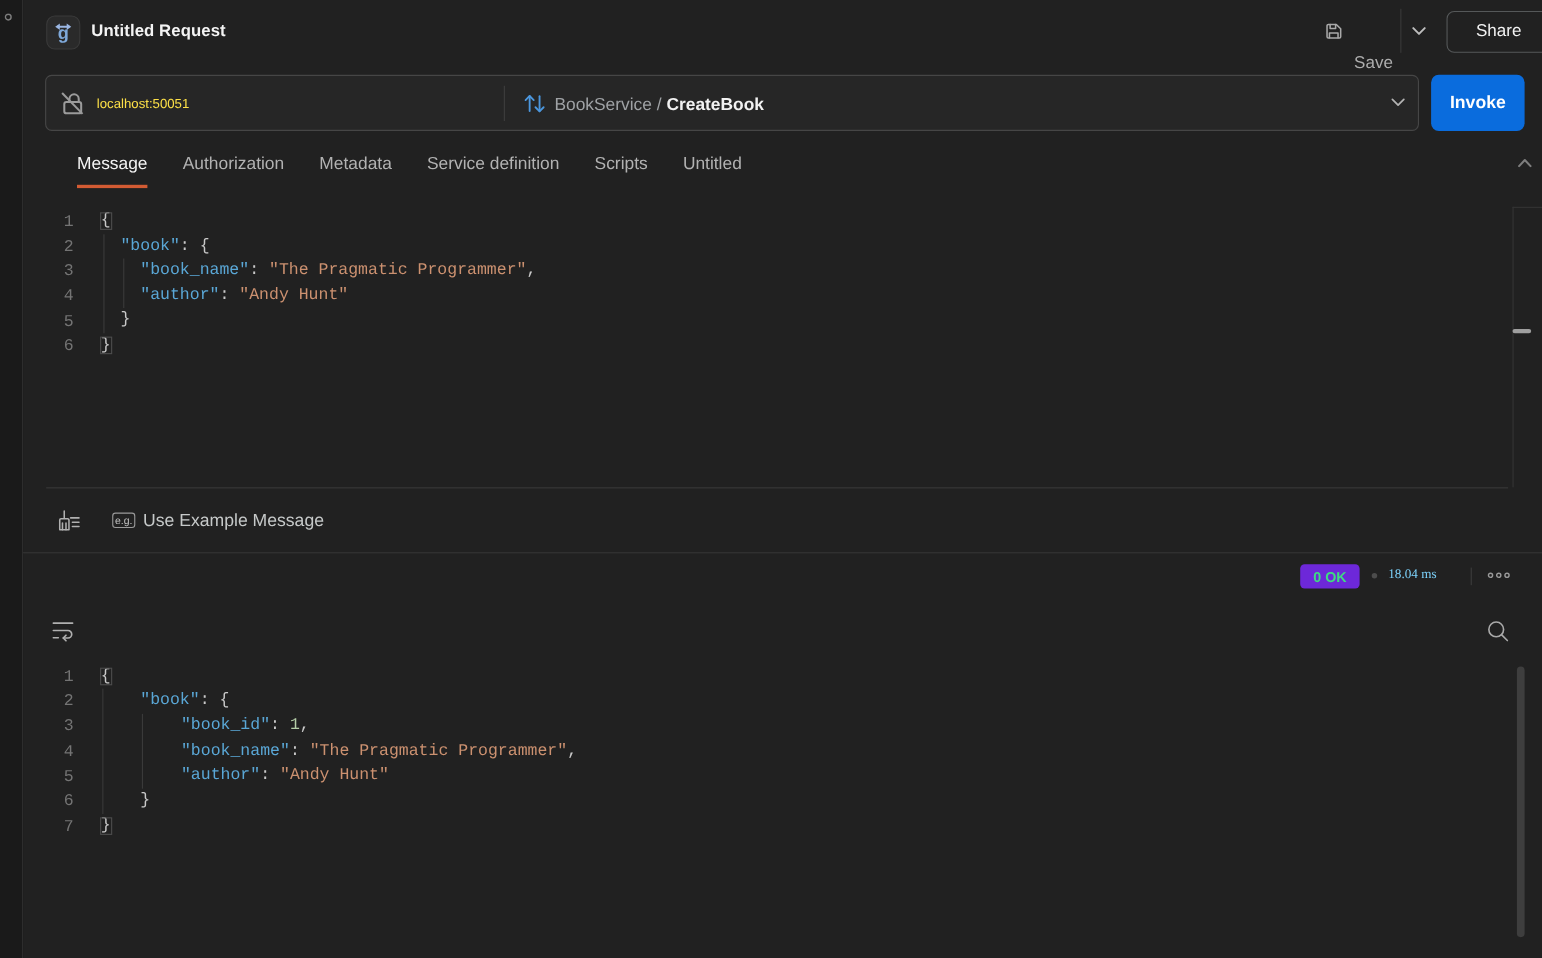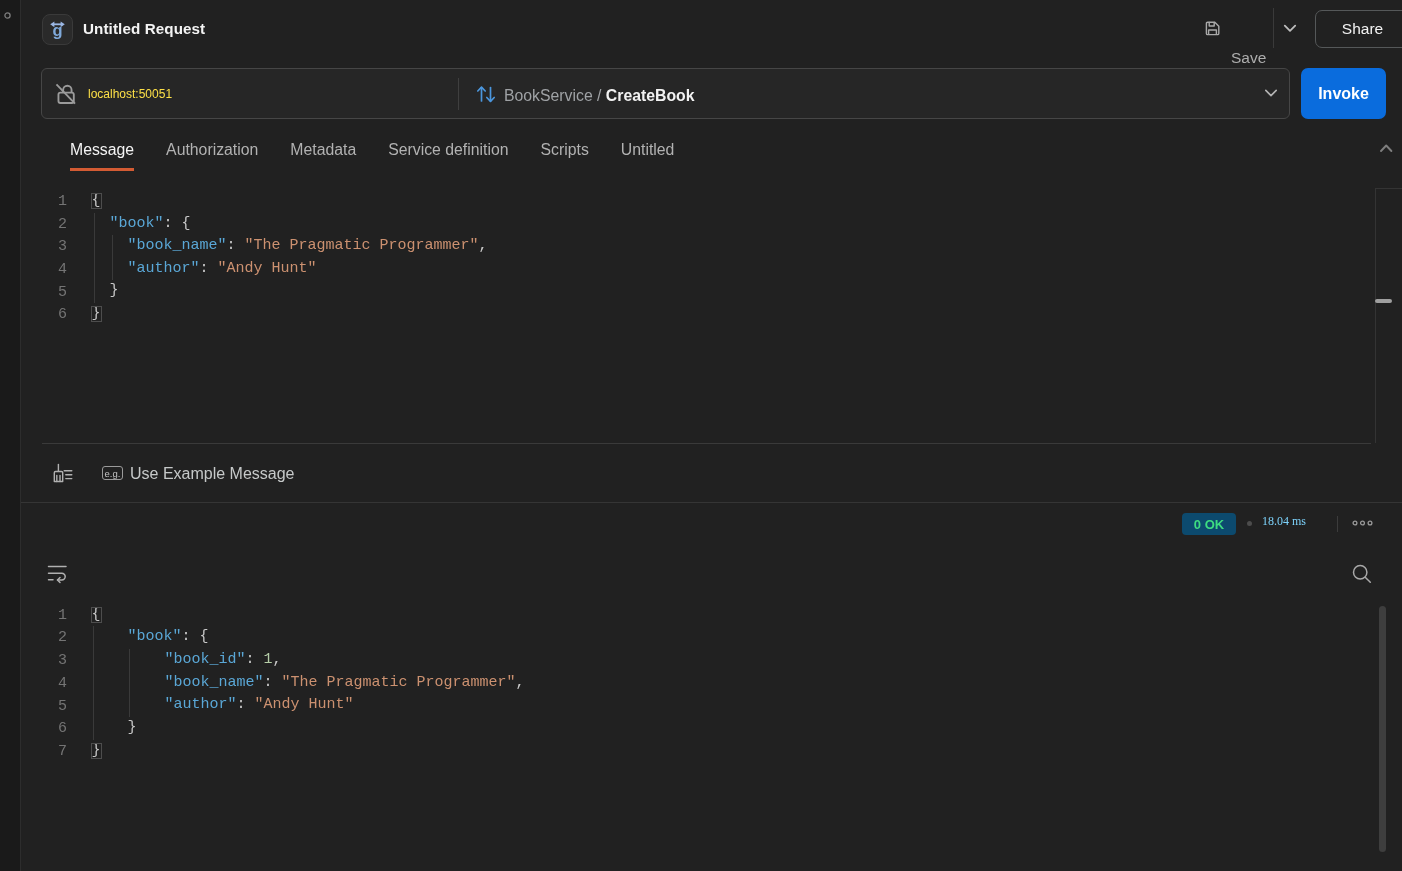--- a/index.html
+++ b/index.html
@@ -53,21 +53,21 @@
   #reqdivider { left:42px; top:443px; width:1329px; height:1px; background:#3a3a3a; }
   #beautify { left:52px; top:462px; }
   #egbox { left:102px; top:466px; width:21px; height:14px; border:1.5px solid #9a9a9a; border-radius:3px; color:#c5c5c5; font-size:9.5px; display:flex; align-items:center; justify-content:center; }
   #usetext { left:130px; top:465px; font-size:16px; color:#c6c9c9; }
 
   
   #respborder { left:21px; top:502px; width:1381px; height:1px; background:#353535; }
   #resptabs { left:42px; top:514px; font-size:15.8px; gap:31px; }
   #resptabs .tab-active:after { bottom:-12px; }
   .green { color:#3bb873; }
-  #okbadge { left:1182px; top:513px; width:54px; height:22px; background:#0c4a6e; border-radius:4px; color:#3edc81; font-size:13px; font-weight:600; display:flex; align-items:center; justify-content:center; }
+  #okbadge { left:1182px; top:513px; width:54px; height:22px; background:#6d28d9; border-radius:4px; color:#3edc81; font-size:13px; font-weight:600; display:flex; align-items:center; justify-content:center; }
   #sepdot { left:1247px; top:521px; width:5px; height:5px; border-radius:50%; background:#4c4c4c; }
   #mstext { left:1262px; top:514px; font-size:12px; color:#7dd3fc;font-family:Liberation Serif, serif; }
   #respdiv2 { left:1337px; top:516px; width:1px; height:16px; background:#3c3c3c; }
   #dots { left:1352px; top:519px; }
   #wrapicon { left:47px; top:564px; }
   #searchicon { left:1351px; top:563px; }
 
   
   #sc1v { left:1375px; top:188px; width:1px; height:255px; background:#343434; }
   #sc1h { left:1375px; top:188px; width:27px; height:1px; background:#343434; }

